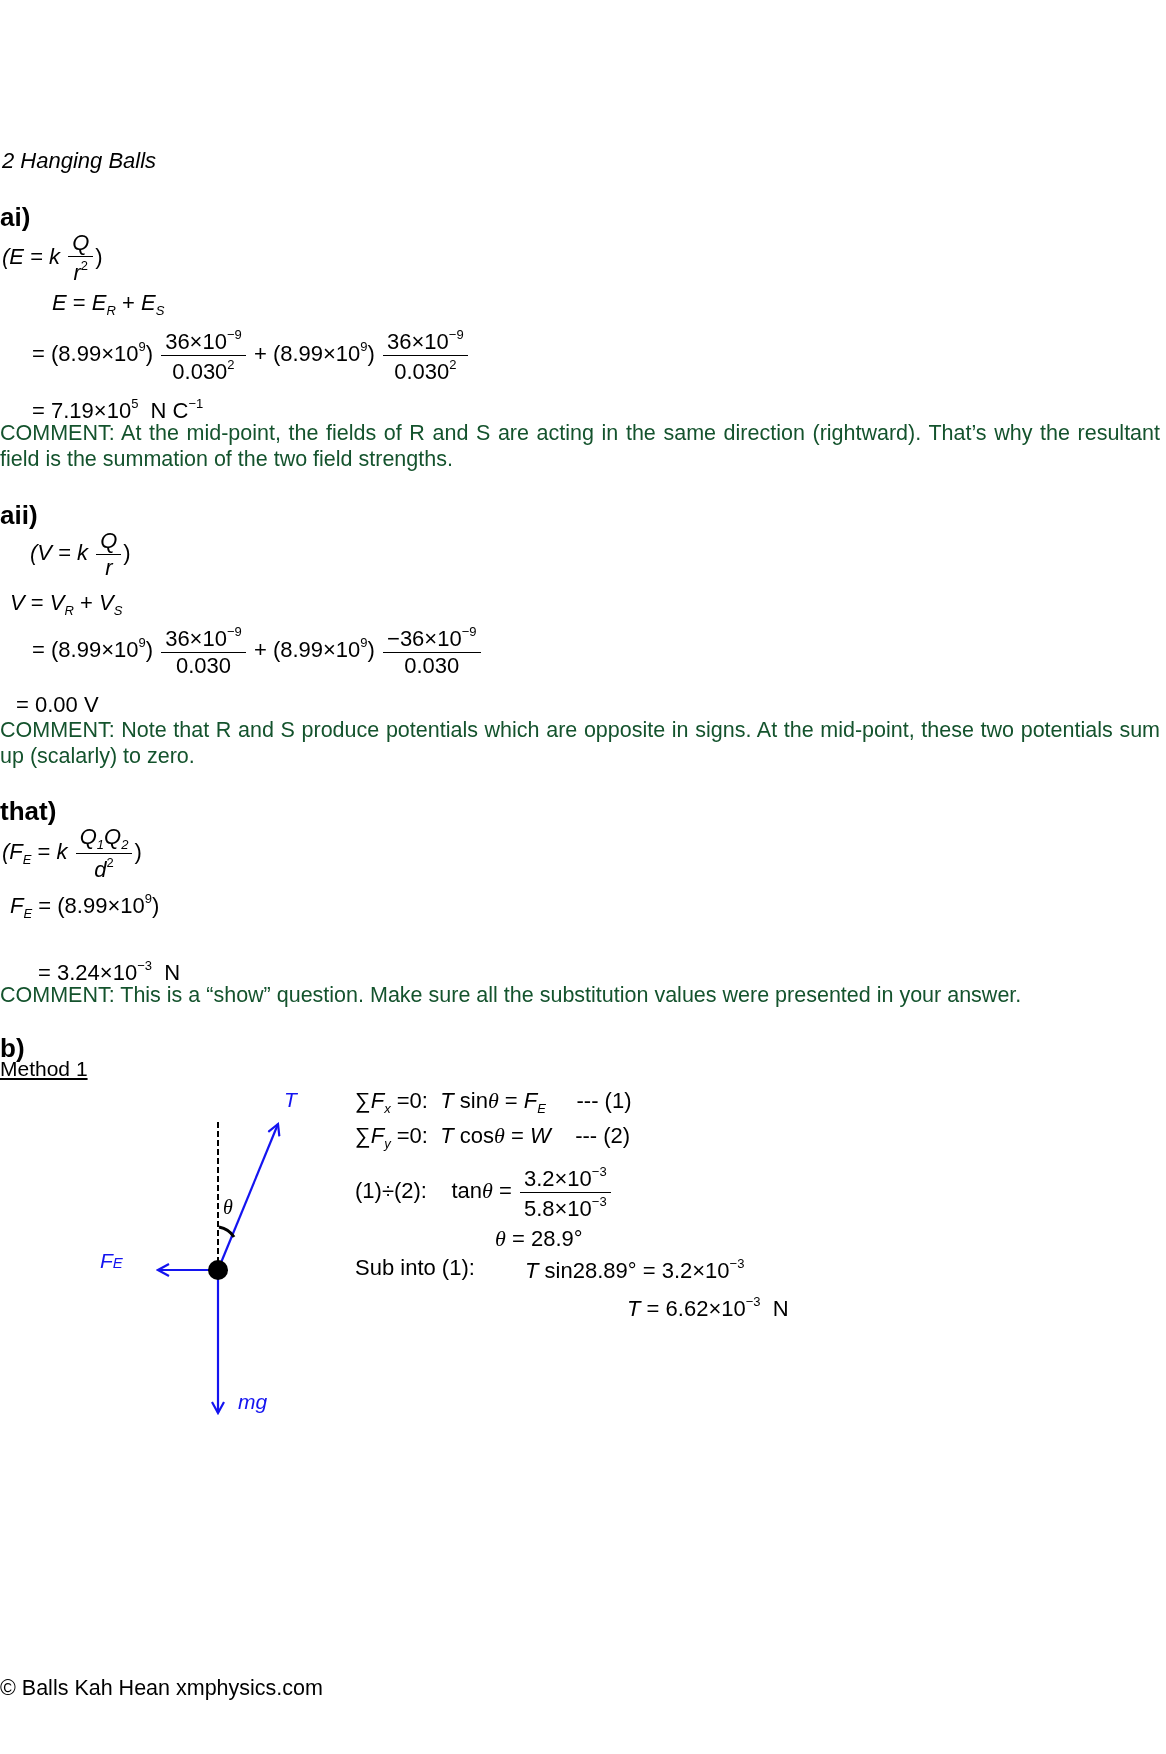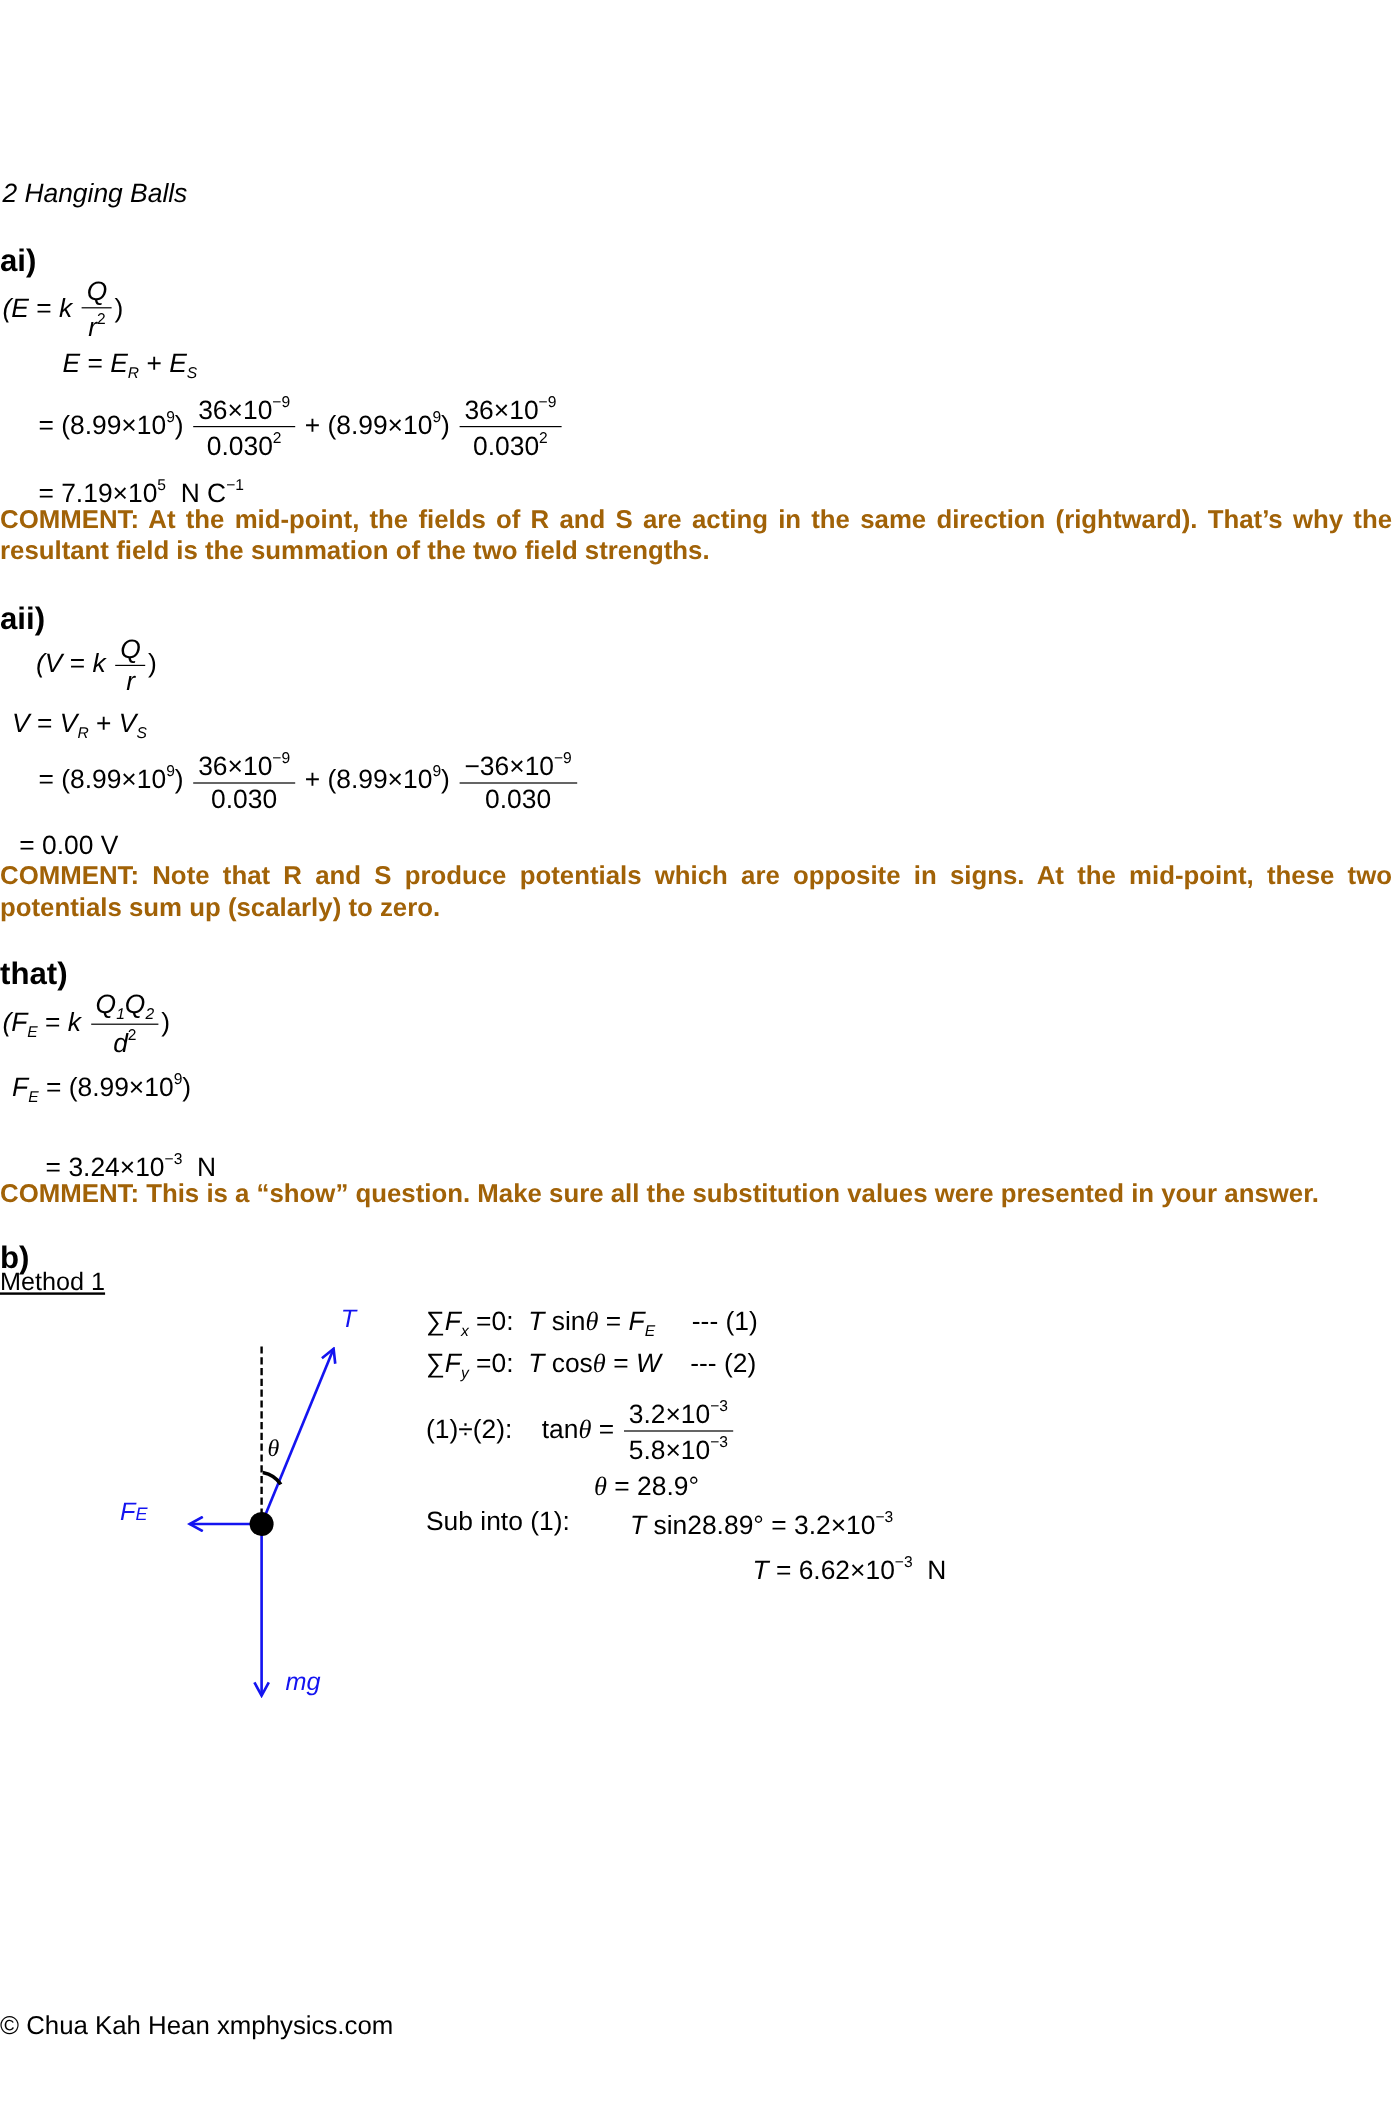--- a/index.html
+++ b/index.html
@@ -9,21 +9,21 @@
   .title { font-size: 22px; font-style: italic; }
   .part { font-size: 26px; font-weight: bold; }
   .eq { font-size: 22px; line-height: 1; }
   .eq i { font-family: "Liberation Sans", sans-serif; font-style: italic; }
   .eq .th { font-family: "Liberation Serif", serif; font-style: italic; }
   .sub { font-size: 13px; vertical-align: -5px; font-style: italic; }
   .sup { font-size: 13px; vertical-align: 10px; }
   .frac { display: inline-flex; flex-direction: column; align-items: center; vertical-align: middle; margin: 0 2px; }
   .frac .num { padding: 0 4px 2px 4px; border-bottom: 1.3px solid #000; }
   .frac .den { padding: 2px 4px 0 4px; }
-  .comment { font-size: 21.5px; color: #a16207; line-height: 26px; width: 1160px; text-align: justify; text-align-last: left; font-weight: bold; }
+  .comment { font-size: 21.5px; color: #14532d; line-height: 26px; width: 1160px; text-align: justify; text-align-last: left; }
   .method { font-size: 21px; text-decoration: underline; }
   .footer { font-size: 21.5px; }
   .diag-label { font-size: 21px; color: #1414f0; font-style: italic; }
 </style>
 </head>
 <body>
 
 <div class="abs title" style="left:2px; top:148px;">2 Hanging Balls</div>
 
 <div class="abs part" style="left:0px; top:202px;">ai)</div>
@@ -211,13 +211,13 @@
   <span>3.2×10</span><span class="sup">−3</span>
 </div>
 
 <div class="abs eq" style="left:627px; top:1295px;">
   <i>T</i>
   <span>=</span>
   <span>6.62×10</span><span class="sup">−3</span>&nbsp;
   <span>N</span>
 </div>
 
-<div class="abs footer" style="left:0px; top:1676px;">© Chua Kah Hean xmphysics.com</div>
+<div class="abs footer" style="left:0px; top:1676px;">© Balls Kah Hean xmphysics.com</div>
 
 </body></html>

